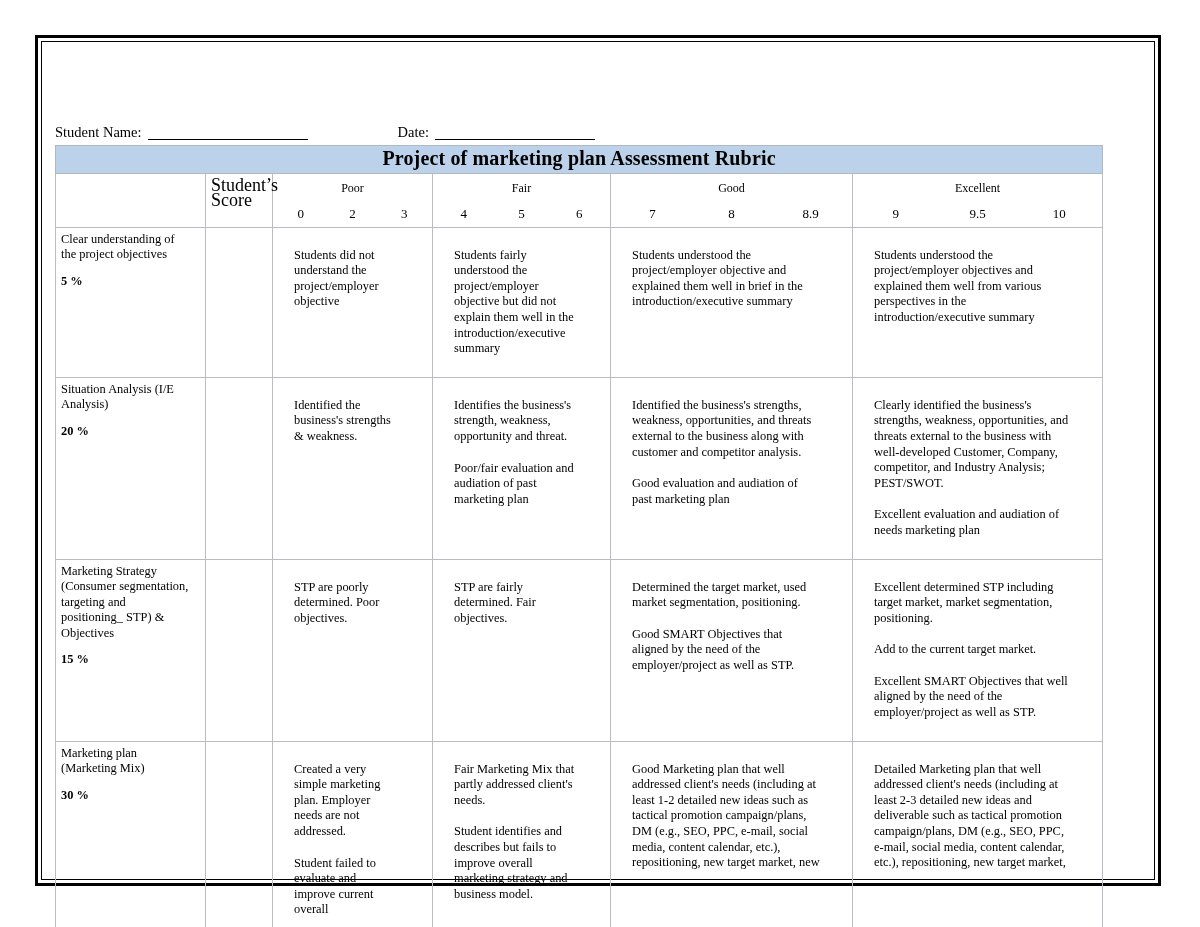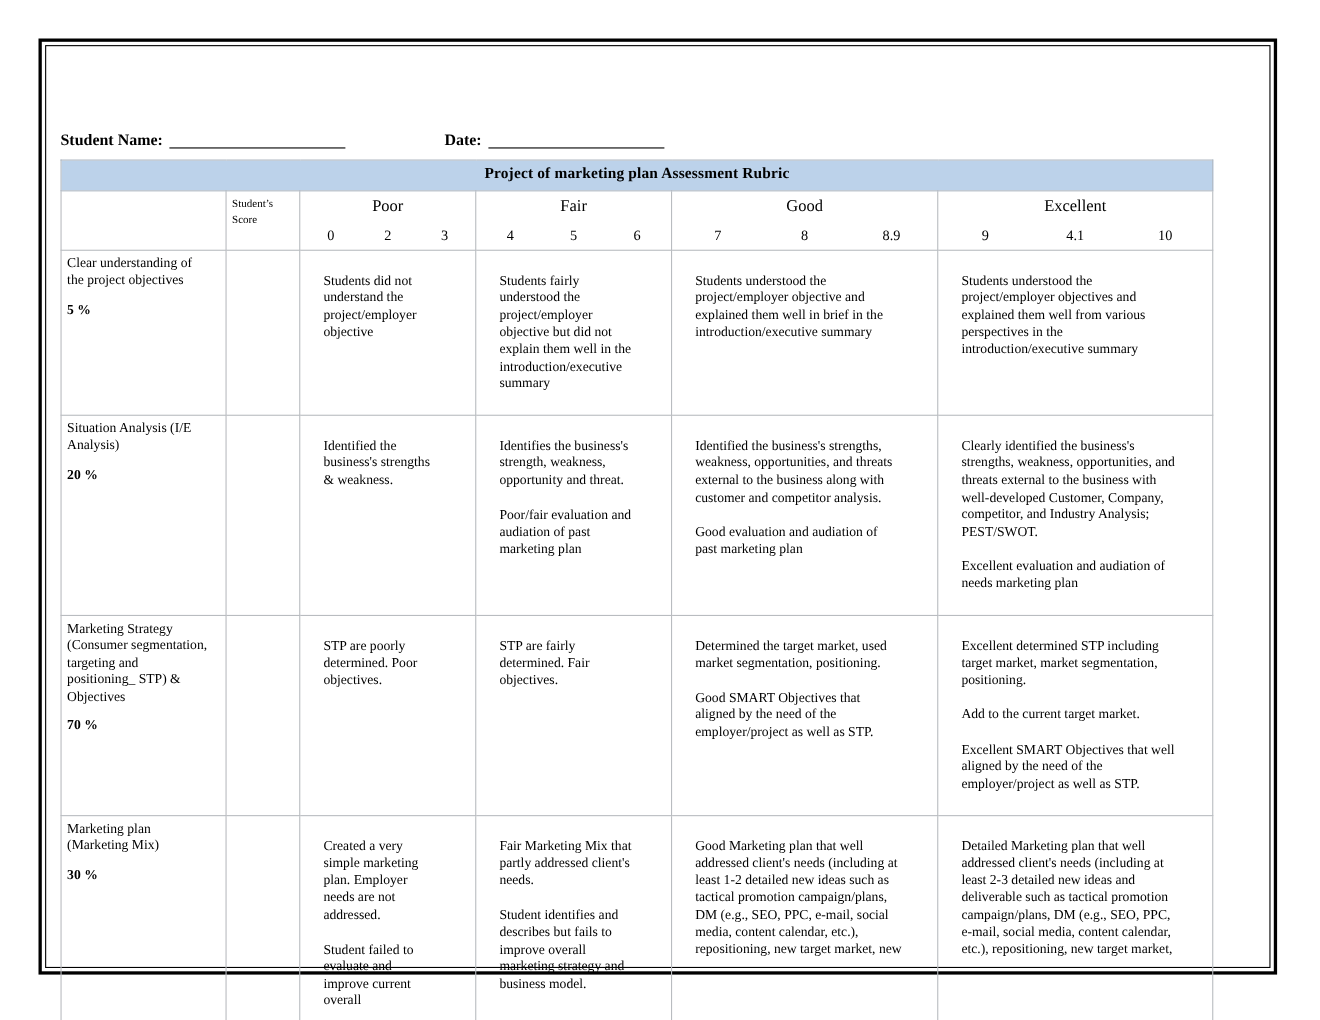--- a/index.html
+++ b/index.html
@@ -53,23 +53,23 @@
     text-align: center;
     margin: 0 0 2px 0;
     padding-left: 70px;
     letter-spacing: 0.1px;
     line-height: 16px;
   }
 
   
   .namedate-row {
     display: flex;
-    align-items: flex-start;
+    align-items: flex-end;
     font-size: 14.5px;
-    font-weight: bold;
+    font-weight: normal;
     height: 20px;
     margin-bottom: 5px;
     white-space: nowrap;
   }
   .nd-label { line-height: 16px; }
   .nd-rule {
     display: inline-block;
     border-bottom: 1.5px solid #000;
     height: 14px;
   }
@@ -88,42 +88,42 @@
     border: 1px solid #b9bcc0;
     vertical-align: top;
     padding: 4px 16px 4px 5px;
     line-height: 15.6px;
   }
   .banner {
     background: #bcd2ea;
     border: 1px solid #b0b8c2 !important;
     text-align: center;
     font-weight: bold;
-    font-size: 14px;
+    font-size: 20px;
     padding: 5px 0 6px 0 !important;
     letter-spacing: 0.15px;
   }
   .hdr-cell { padding: 4px 2px !important; }
   .hdr-band {
     text-align: center;
-    font-size: 15px;
+    font-size: 12px;
     line-height: 17px;
     padding-top: 2px;
   }
   .hdr-scores {
     display: flex;
     justify-content: space-around;
     text-align: center;
     font-size: 13px;
     line-height: 18px;
     padding-top: 8px;
   }
   .hdr-scores span { flex: 1 1 0; }
   .stu-score {
-    font-size: 10px;
+    font-size: 18px;
     line-height: 16px;
     padding: 4px 5px !important;
   }
   .crit-title { line-height: 15.6px; }
   .crit-pct {
     font-weight: bold;
     margin-top: 11px;
   }
   .para { margin: 16px; }
   .para + .para { margin-top: 11px; }
@@ -202,21 +202,21 @@
           <div class="hdr-scores">
             <span>7</span>
             <span>8</span>
             <span>8.9</span>
           </div>
         </td>
         <td class="hdr-cell">
           <div class="hdr-band">Excellent</div>
           <div class="hdr-scores">
             <span>9</span>
-            <span>4.1</span>
+            <span>9.5</span>
             <span>10</span>
           </div>
         </td>
       </tr>
 
       <tr class="r1">
         <td>
           <div class="crit-title">Clear understanding of the project objectives</div>
           <div class="crit-pct">5 %</div>
         </td>
@@ -254,21 +254,21 @@
         </td>
         <td>
           <p class="para">Clearly identified the business's strengths, weakness, opportunities, and threats external to the business with well-developed Customer, Company, competitor, and Industry Analysis; PEST/SWOT.</p>
           <p class="para">Excellent evaluation and audiation of needs marketing plan</p>
         </td>
       </tr>
 
       <tr class="r3">
         <td>
           <div class="crit-title">Marketing Strategy (Consumer segmentation, targeting and positioning_ STP) &amp; Objectives</div>
-          <div class="crit-pct">70 %</div>
+          <div class="crit-pct">15 %</div>
         </td>
         <td></td>
         <td>
           <p class="para">STP are poorly determined. Poor objectives.</p>
         </td>
         <td>
           <p class="para">STP are fairly determined. Fair objectives.</p>
         </td>
         <td>
           <p class="para">Determined the target market, used market segmentation, positioning.</p>

